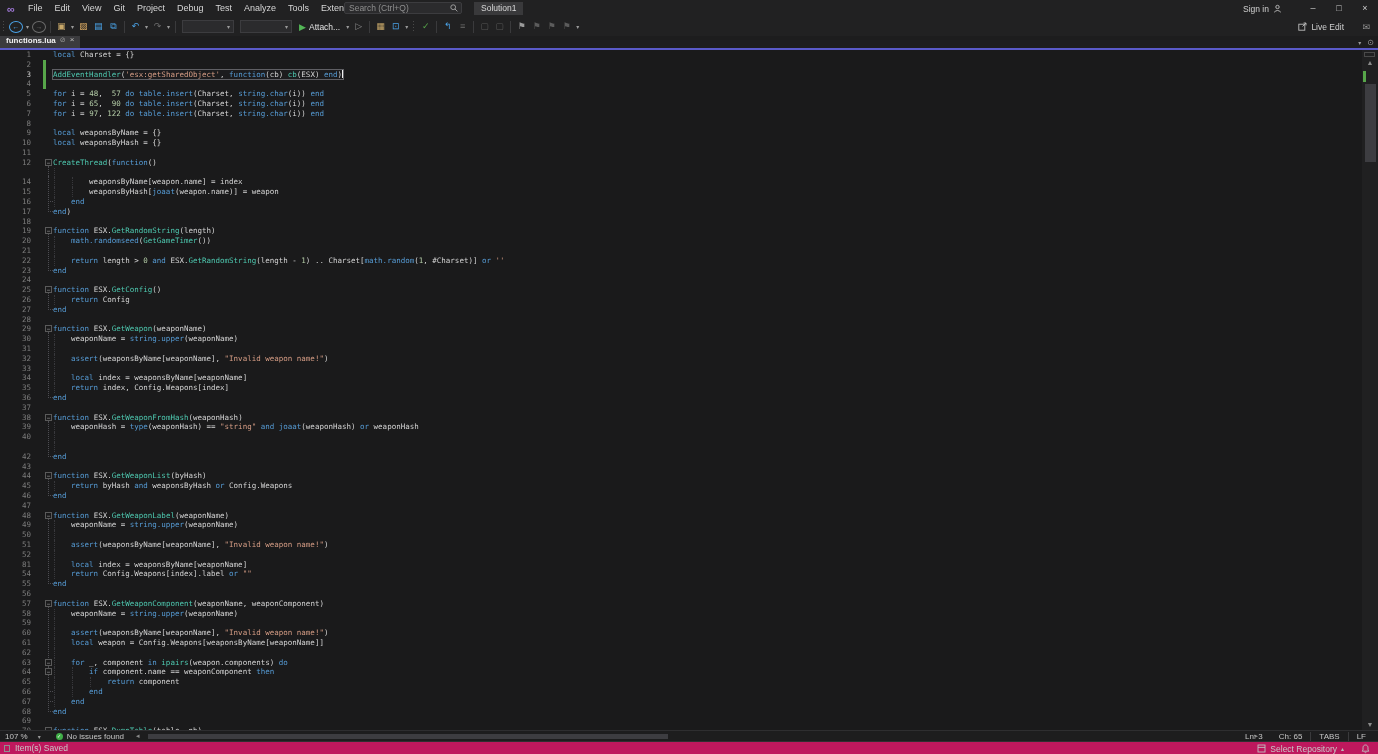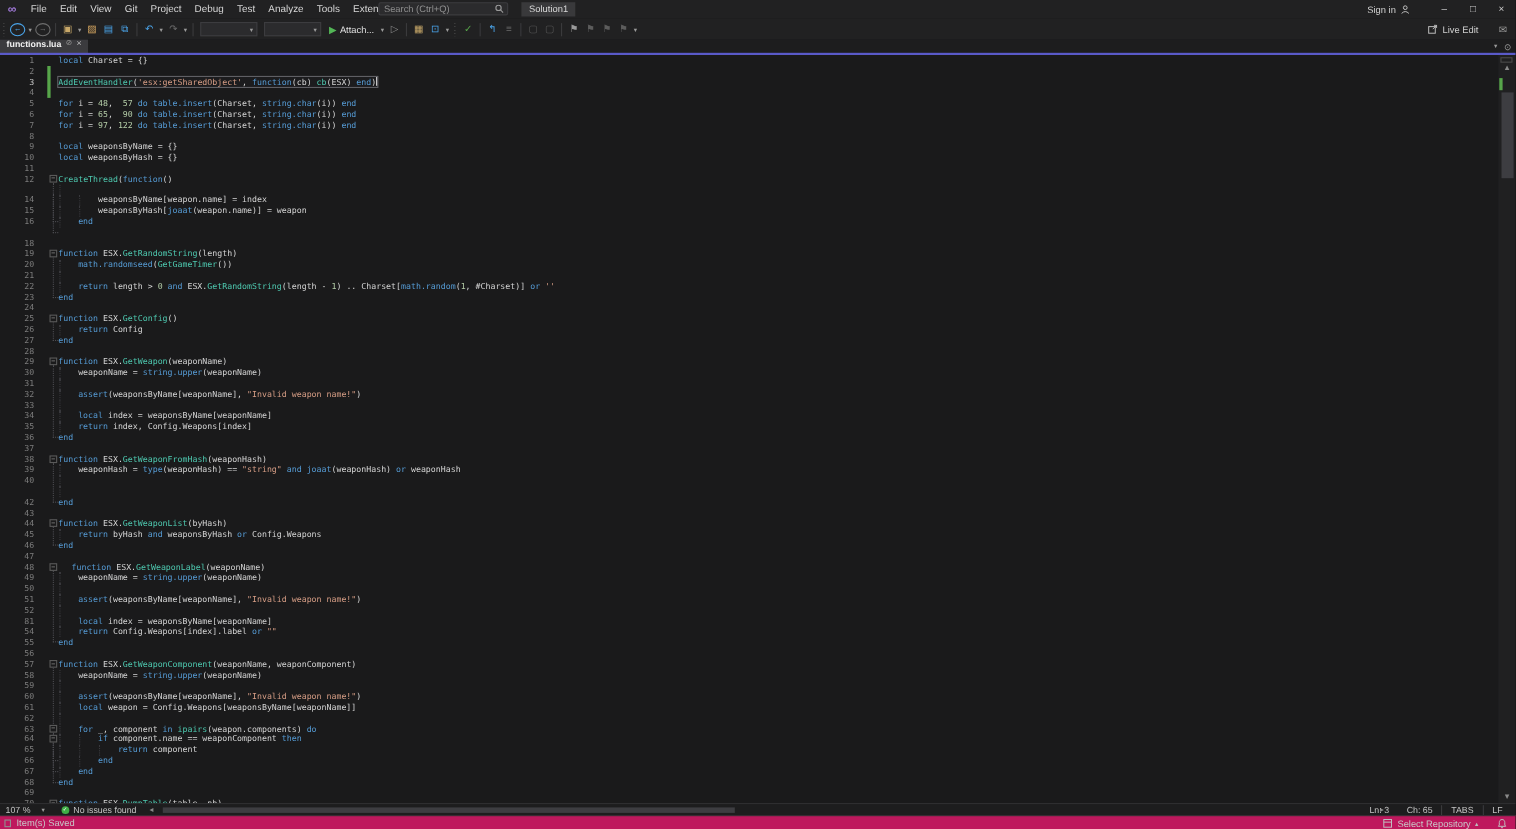--- a/index.html
+++ b/index.html
@@ -214,20 +214,21 @@
       <div class="cl" style="top: 107.8px;"><span class="ln">12</span><span class="fold">−</span><span class="ct" style="left: 53px; padding-left: 0px;"><span class="c-t">CreateThread</span><span class="c-d">(</span><span class="c-b">function</span><span class="c-d">()</span></span></div>
       <span class="guide" style="left: 53.5px; top: 117.6px;"></span>
       <span class="guide" style="left: 53.5px; top: 127.4px;"></span>
       <span class="guide" style="left: 71.56px; top: 127.4px;"></span>
       <div class="cl" style="top: 127.4px;"><span class="ln">14</span><span class="ct" style="left: 53px; padding-left: 36.12px;"><span class="c-d">weaponsByName[weapon.name] = index</span></span></div>
       <span class="guide" style="left: 53.5px; top: 137.2px;"></span>
       <span class="guide" style="left: 71.56px; top: 137.2px;"></span>
       <div class="cl" style="top: 137.2px;"><span class="ln">15</span><span class="ct" style="left: 53px; padding-left: 36.12px;"><span class="c-d">weaponsByHash[</span><span class="c-b">joaat</span><span class="c-d">(weapon.name)] = weapon</span></span></div>
       <span class="guide" style="left: 53.5px; top: 147px;"></span>
       <div class="cl" style="top: 147px;"><span class="ln">16</span><span class="ct" style="left: 53px; padding-left: 18.06px;"><span class="c-b">end</span></span></div>
+      <div class="cl" style="top: 156.8px;"><span class="ln">17</span><span class="ct" style="left: 53px; padding-left: 0px;"><span class="c-b">end</span><span class="c-d">)</span></span></div>
       <div class="cl" style="top: 166.6px;"><span class="ln">18</span><span class="ct" style="left: 53px; padding-left: 0px;"></span></div>
       <div class="cl" style="top: 176.4px;"><span class="ln">19</span><span class="fold">−</span><span class="ct" style="left: 53px; padding-left: 0px;"><span class="c-b">function</span><span class="c-d"> ESX.</span><span class="c-t">GetRandomString</span><span class="c-d">(length)</span></span></div>
       <span class="guide" style="left: 53.5px; top: 186.2px;"></span>
       <div class="cl" style="top: 186.2px;"><span class="ln">20</span><span class="ct" style="left: 53px; padding-left: 18.06px;"><span class="c-b">math.randomseed</span><span class="c-d">(</span><span class="c-t">GetGameTimer</span><span class="c-d">())</span></span></div>
       <span class="guide" style="left: 53.5px; top: 196px;"></span>
       <div class="cl" style="top: 196px;"><span class="ln">21</span><span class="ct" style="left: 53px; padding-left: 0px;"></span></div>
       <span class="guide" style="left: 53.5px; top: 205.8px;"></span>
       <div class="cl" style="top: 205.8px;"><span class="ln">22</span><span class="ct" style="left: 53px; padding-left: 18.06px;"><span class="c-b">return</span><span class="c-d"> length &gt; </span><span class="c-n">0</span><span class="c-d"> </span><span class="c-b">and</span><span class="c-d"> ESX.</span><span class="c-t">GetRandomString</span><span class="c-d">(length - </span><span class="c-n">1</span><span class="c-d">) .. Charset[</span><span class="c-b">math.random</span><span class="c-d">(</span><span class="c-n">1</span><span class="c-d">, #Charset)] </span><span class="c-b">or</span><span class="c-d"> </span><span class="c-s">''</span></span></div>
       <div class="cl" style="top: 215.6px;"><span class="ln">23</span><span class="ct" style="left: 53px; padding-left: 0px;"><span class="c-b">end</span></span></div>
       <div class="cl" style="top: 225.4px;"><span class="ln">24</span><span class="ct" style="left: 53px; padding-left: 0px;"></span></div>
@@ -257,21 +258,21 @@
       <span class="guide" style="left: 53.5px; top: 382.2px;"></span>
       <div class="cl" style="top: 382.2px;"><span class="ln">40</span><span class="ct" style="left: 53px; padding-left: 0px;"></span></div>
       <span class="guide" style="left: 53.5px; top: 392px;"></span>
       <div class="cl" style="top: 401.8px;"><span class="ln">42</span><span class="ct" style="left: 53px; padding-left: 0px;"><span class="c-b">end</span></span></div>
       <div class="cl" style="top: 411.6px;"><span class="ln">43</span><span class="ct" style="left: 53px; padding-left: 0px;"></span></div>
       <div class="cl" style="top: 421.4px;"><span class="ln">44</span><span class="fold">−</span><span class="ct" style="left: 53px; padding-left: 0px;"><span class="c-b">function</span><span class="c-d"> ESX.</span><span class="c-t">GetWeaponList</span><span class="c-d">(byHash)</span></span></div>
       <span class="guide" style="left: 53.5px; top: 431.2px;"></span>
       <div class="cl" style="top: 431.2px;"><span class="ln">45</span><span class="ct" style="left: 53px; padding-left: 18.06px;"><span class="c-b">return</span><span class="c-d"> byHash </span><span class="c-b">and</span><span class="c-d"> weaponsByHash </span><span class="c-b">or</span><span class="c-d"> Config.Weapons</span></span></div>
       <div class="cl" style="top: 441px;"><span class="ln">46</span><span class="ct" style="left: 53px; padding-left: 0px;"><span class="c-b">end</span></span></div>
       <div class="cl" style="top: 450.8px;"><span class="ln">47</span><span class="ct" style="left: 53px; padding-left: 0px;"></span></div>
-      <div class="cl" style="top: 460.6px;"><span class="ln">48</span><span class="fold">−</span><span class="ct" style="left: 65px; padding-left: 0px;"><span class="c-b">function</span><span class="c-d"> ESX.</span><span class="c-t">GetWeaponLabel</span><span class="c-d">(weaponName)</span></span></div>
+      <div class="cl" style="top: 460.6px;"><span class="ln">48</span><span class="fold">−</span><span class="ct" style="left: 53px; padding-left: 0px;"><span class="c-b">function</span><span class="c-d"> ESX.</span><span class="c-t">GetWeaponLabel</span><span class="c-d">(weaponName)</span></span></div>
       <span class="guide" style="left: 53.5px; top: 470.4px;"></span>
       <div class="cl" style="top: 470.4px;"><span class="ln">49</span><span class="ct" style="left: 53px; padding-left: 18.06px;"><span class="c-d">weaponName = </span><span class="c-b">string.upper</span><span class="c-d">(weaponName)</span></span></div>
       <span class="guide" style="left: 53.5px; top: 480.2px;"></span>
       <div class="cl" style="top: 480.2px;"><span class="ln">50</span><span class="ct" style="left: 53px; padding-left: 0px;"></span></div>
       <span class="guide" style="left: 53.5px; top: 490px;"></span>
       <div class="cl" style="top: 490px;"><span class="ln">51</span><span class="ct" style="left: 53px; padding-left: 18.06px;"><span class="c-b">assert</span><span class="c-d">(weaponsByName[weaponName], </span><span class="c-s">"Invalid weapon name!"</span><span class="c-d">)</span></span></div>
       <span class="guide" style="left: 53.5px; top: 499.8px;"></span>
       <div class="cl" style="top: 499.8px;"><span class="ln">52</span><span class="ct" style="left: 53px; padding-left: 0px;"></span></div>
       <span class="guide" style="left: 53.5px; top: 509.6px;"></span>
       <div class="cl" style="top: 509.6px;"><span class="ln">81</span><span class="ct" style="left: 53px; padding-left: 18.06px;"><span class="c-b">local</span><span class="c-d"> index = weaponsByName[weaponName]</span></span></div>

